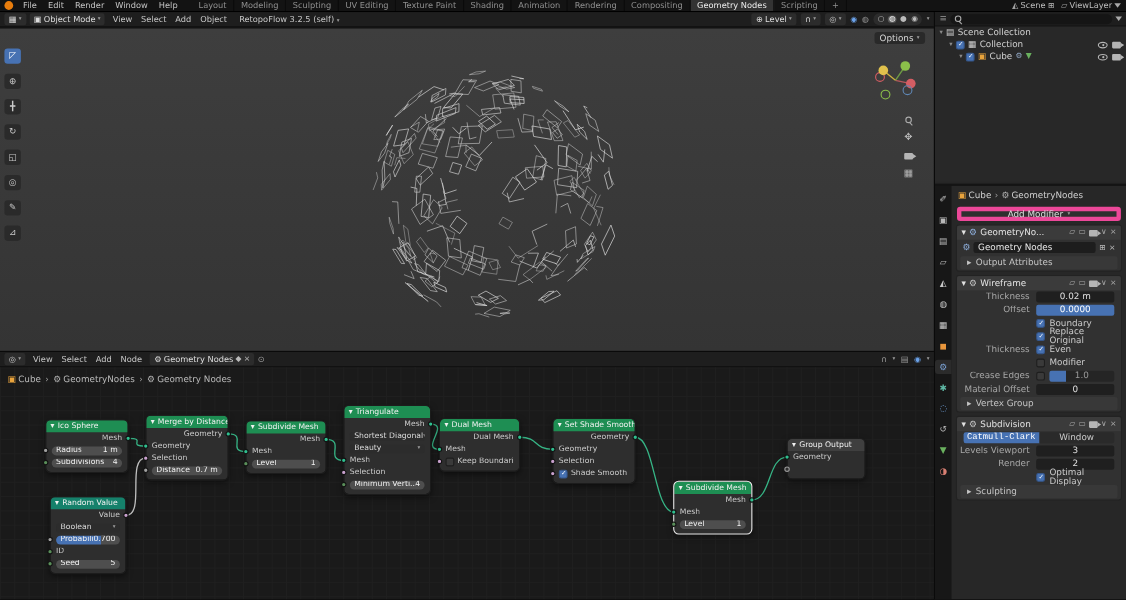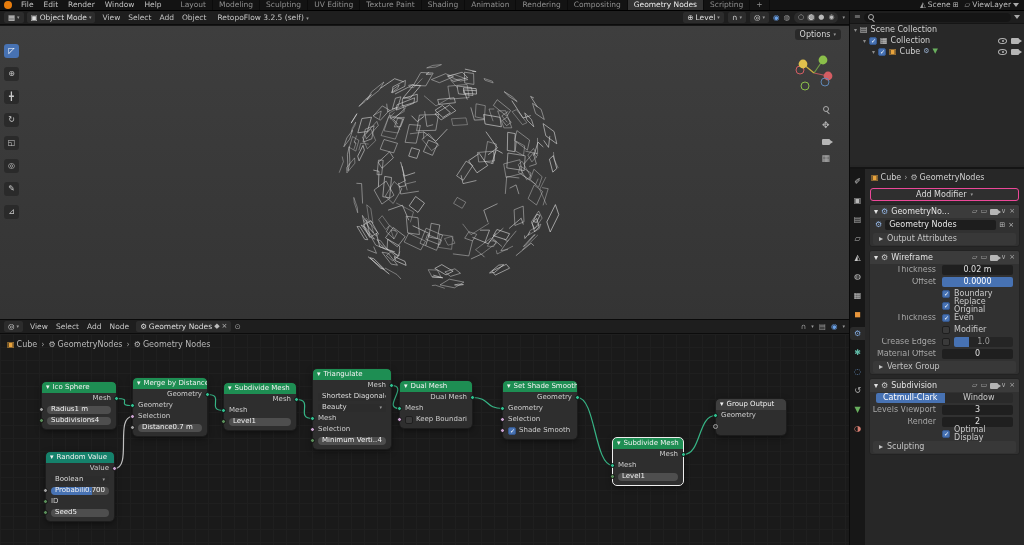--- a/index.html
+++ b/index.html
@@ -60,41 +60,41 @@
   .ol-row .disc{color:#8b8b8b;font-size:6px;}
   .ol-right{margin-left:auto;display:flex;gap:4px;padding-right:5px;align-items:center;}
   
   #props{position:absolute;left:0;top:156px;width:100%;bottom:0;background:#272727;border-top:2px solid #141414;}
   #prop-tabs{position:absolute;left:0;top:0;bottom:0;width:15px;background:#171717;display:flex;flex-direction:column;
              align-items:center;padding-top:6px;gap:6px;}
   .ptab{width:15px;height:13px;display:flex;align-items:center;justify-content:center;font-size:8px;}
   .ptab.active{background:#2b2b2b;border-radius:3px 0 0 3px;}
   #prop-main{position:absolute;left:15px;right:0;top:0;bottom:0;overflow:hidden;}
   #prop-crumb{display:flex;align-items:center;gap:3px;padding:5px 6px 3px 6px;color:#cfcfcf;}
-  #add-mod{margin:3px 5px;height:13px;background:#2f2f2f;border:1px solid #ec4899;border-radius:3px;
+  #add-mod{margin:3px 5px;height:13px;background:#2f2f2f;border:4px solid #ec4899;border-radius:3px;
            display:flex;align-items:center;justify-content:center;gap:4px;color:#ddd;}
   .mod-block{margin:3px 4px;background:#313131;border-radius:3px;overflow:hidden;border:1px solid #222;}
   .mod-head{height:13px;background:#3b3b3b;display:flex;align-items:center;gap:3px;padding:0 4px;color:#e2e2e2;}
   .mod-head .sp{margin-left:auto;}
   .mod-mini{color:#a9a9a9;font-size:7px;}
   .mod-row{display:flex;align-items:center;height:12px;padding:0 6px 0 0;}
   .mod-label{width:72px;text-align:right;padding-right:6px;color:#a6a6a6;flex:none;white-space:nowrap;overflow:hidden;}
   .pfield{flex:1;height:10px;background:#1f1f1f;border-radius:2px;display:flex;align-items:center;
           justify-content:center;color:#e0e0e0;overflow:hidden;}
   .pfield.dim{color:#9a9a9a;}
   .mod-section{height:12px;display:flex;align-items:center;gap:4px;padding:0 6px;color:#c4c4c4;background:#383838;
                margin:1px 3px;border-radius:2px;}
   .mod-nrow{display:flex;align-items:center;gap:3px;padding:2px 5px;}
   .mod-input{flex:1;height:10px;background:#1d1d1d;border-radius:2px;display:flex;align-items:center;
              padding:0 4px;color:#e6e6e6;}
   .mini-btn{color:#bbb;font-size:7px;}
   .seg-group{flex:1;display:flex;height:10px;margin:0 0 0 6px;}
   .seg{flex:1;display:flex;align-items:center;justify-content:center;background:#2a2a2a;color:#c9c9c9;}
   .seg.active{background:#4772b3;color:#fff;}
-  .seg:first-child{border-radius:2px 0 0 2px;}
+  .seg:first-child{border-radius:2px 0 0 2px;font-family:Liberation Mono, monospace;}
   .seg:last-child{border-radius:0 2px 2px 0;}
   .cb{width:8px;height:8px;border-radius:2px;background:#3a3a3a;border:1px solid #1e1e1e;position:relative;flex:none;}
   .cb.checked{background:#4772b3;border-color:#35578c;}
   .cb.checked::after{content:'✓';position:absolute;left:1px;top:0px;font-size:6px;color:#fff;}
   .cb-lbl{margin-left:4px;color:#c9c9c9;}
   
   #node-editor{position:absolute;left:0;top:319px;width:849px;height:226px;border-top:1px solid #0a0a0a;}
   #neh{height:14px;background:#1e1e1e;display:flex;align-items:center;gap:3px;padding:0 4px;
        border-bottom:1px solid #0c0c0c;font-size:7.5px;}
   #neh-right{margin-left:auto;display:flex;align-items:center;gap:5px;}
@@ -112,21 +112,21 @@
   .node-head{height:11px;display:flex;align-items:center;gap:3px;padding:0 4px;color:#f2f2f2;
              border-radius:3px 3px 0 0;white-space:nowrap;overflow:hidden;}
   .node-row{position:relative;height:11px;display:flex;align-items:center;padding:0 5px;color:#cdcdcd;gap:3px;}
   .node-row .lbl{white-space:nowrap;overflow:hidden;}
   .row-out{justify-content:flex-end;}
   .sock{position:absolute;width:5px;height:5px;border-radius:50%;border:1px solid #121212;top:3px;}
   .sock.out{right:-3px;} .sock.in{left:-3px;}
   .s-geometry{background:#2fbf8f;} .s-bool{background:#c9a1ce;} .s-float{background:#a1a1a1;}
   .s-int{background:#5a8f5a;} .s-virtual{background:#2e2e2e;border:1px solid #9a9a9a;}
   .nfield{flex:1;height:8px;background:#4e4e4e;border-radius:4px;display:flex;align-items:center;
-          padding:0 4px;color:#f2f2f2;overflow:hidden;white-space:nowrap;}
+          justify-content:space-between;padding:0 4px;color:#f2f2f2;overflow:hidden;white-space:nowrap;}
   .nmenu{flex:1;height:8px;background:#2c2c2c;border-radius:2px;display:flex;align-items:center;
          justify-content:space-between;padding:0 4px;color:#dcdcdc;overflow:hidden;white-space:nowrap;}
   .nslider{background:#4e4e4e;}
 </style>
 </head>
 <body>
 
 <div id="app">
 
   <div id="topbar">

